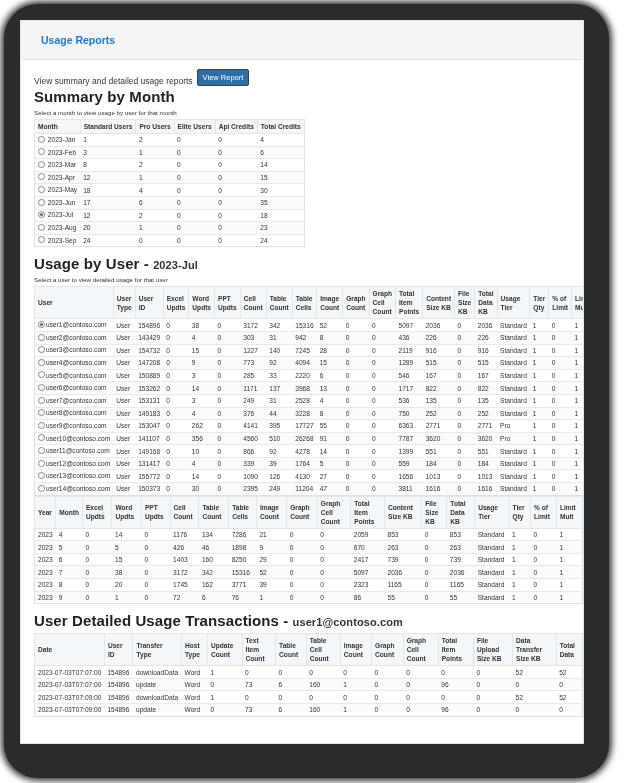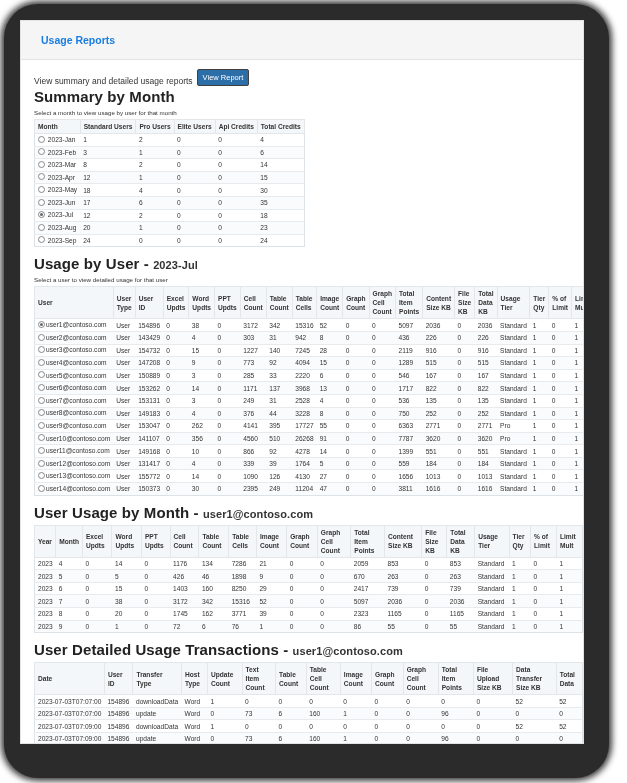--- a/index.html
+++ b/index.html
@@ -500,23 +500,20 @@
             <td>0</td>
             <td>1616</td>
             <td>Standard</td>
             <td>1</td>
             <td>0</td>
             <td>1</td>
           </tr>
         </tbody>
     </table>
 
-    <h2 class="sec">
-      <span>User Usage by Month - </span><span class="sub">user1@contoso.com</span>
-    </h2>
     <table>
       <thead>
           <tr id="month-head">
             <th>Year</th>
             <th>Month</th>
             <th>Excel Updts</th>
             <th>Word Updts</th>
             <th>PPT Updts</th>
             <th>Cell Count</th>
             <th>Table Count</th>

